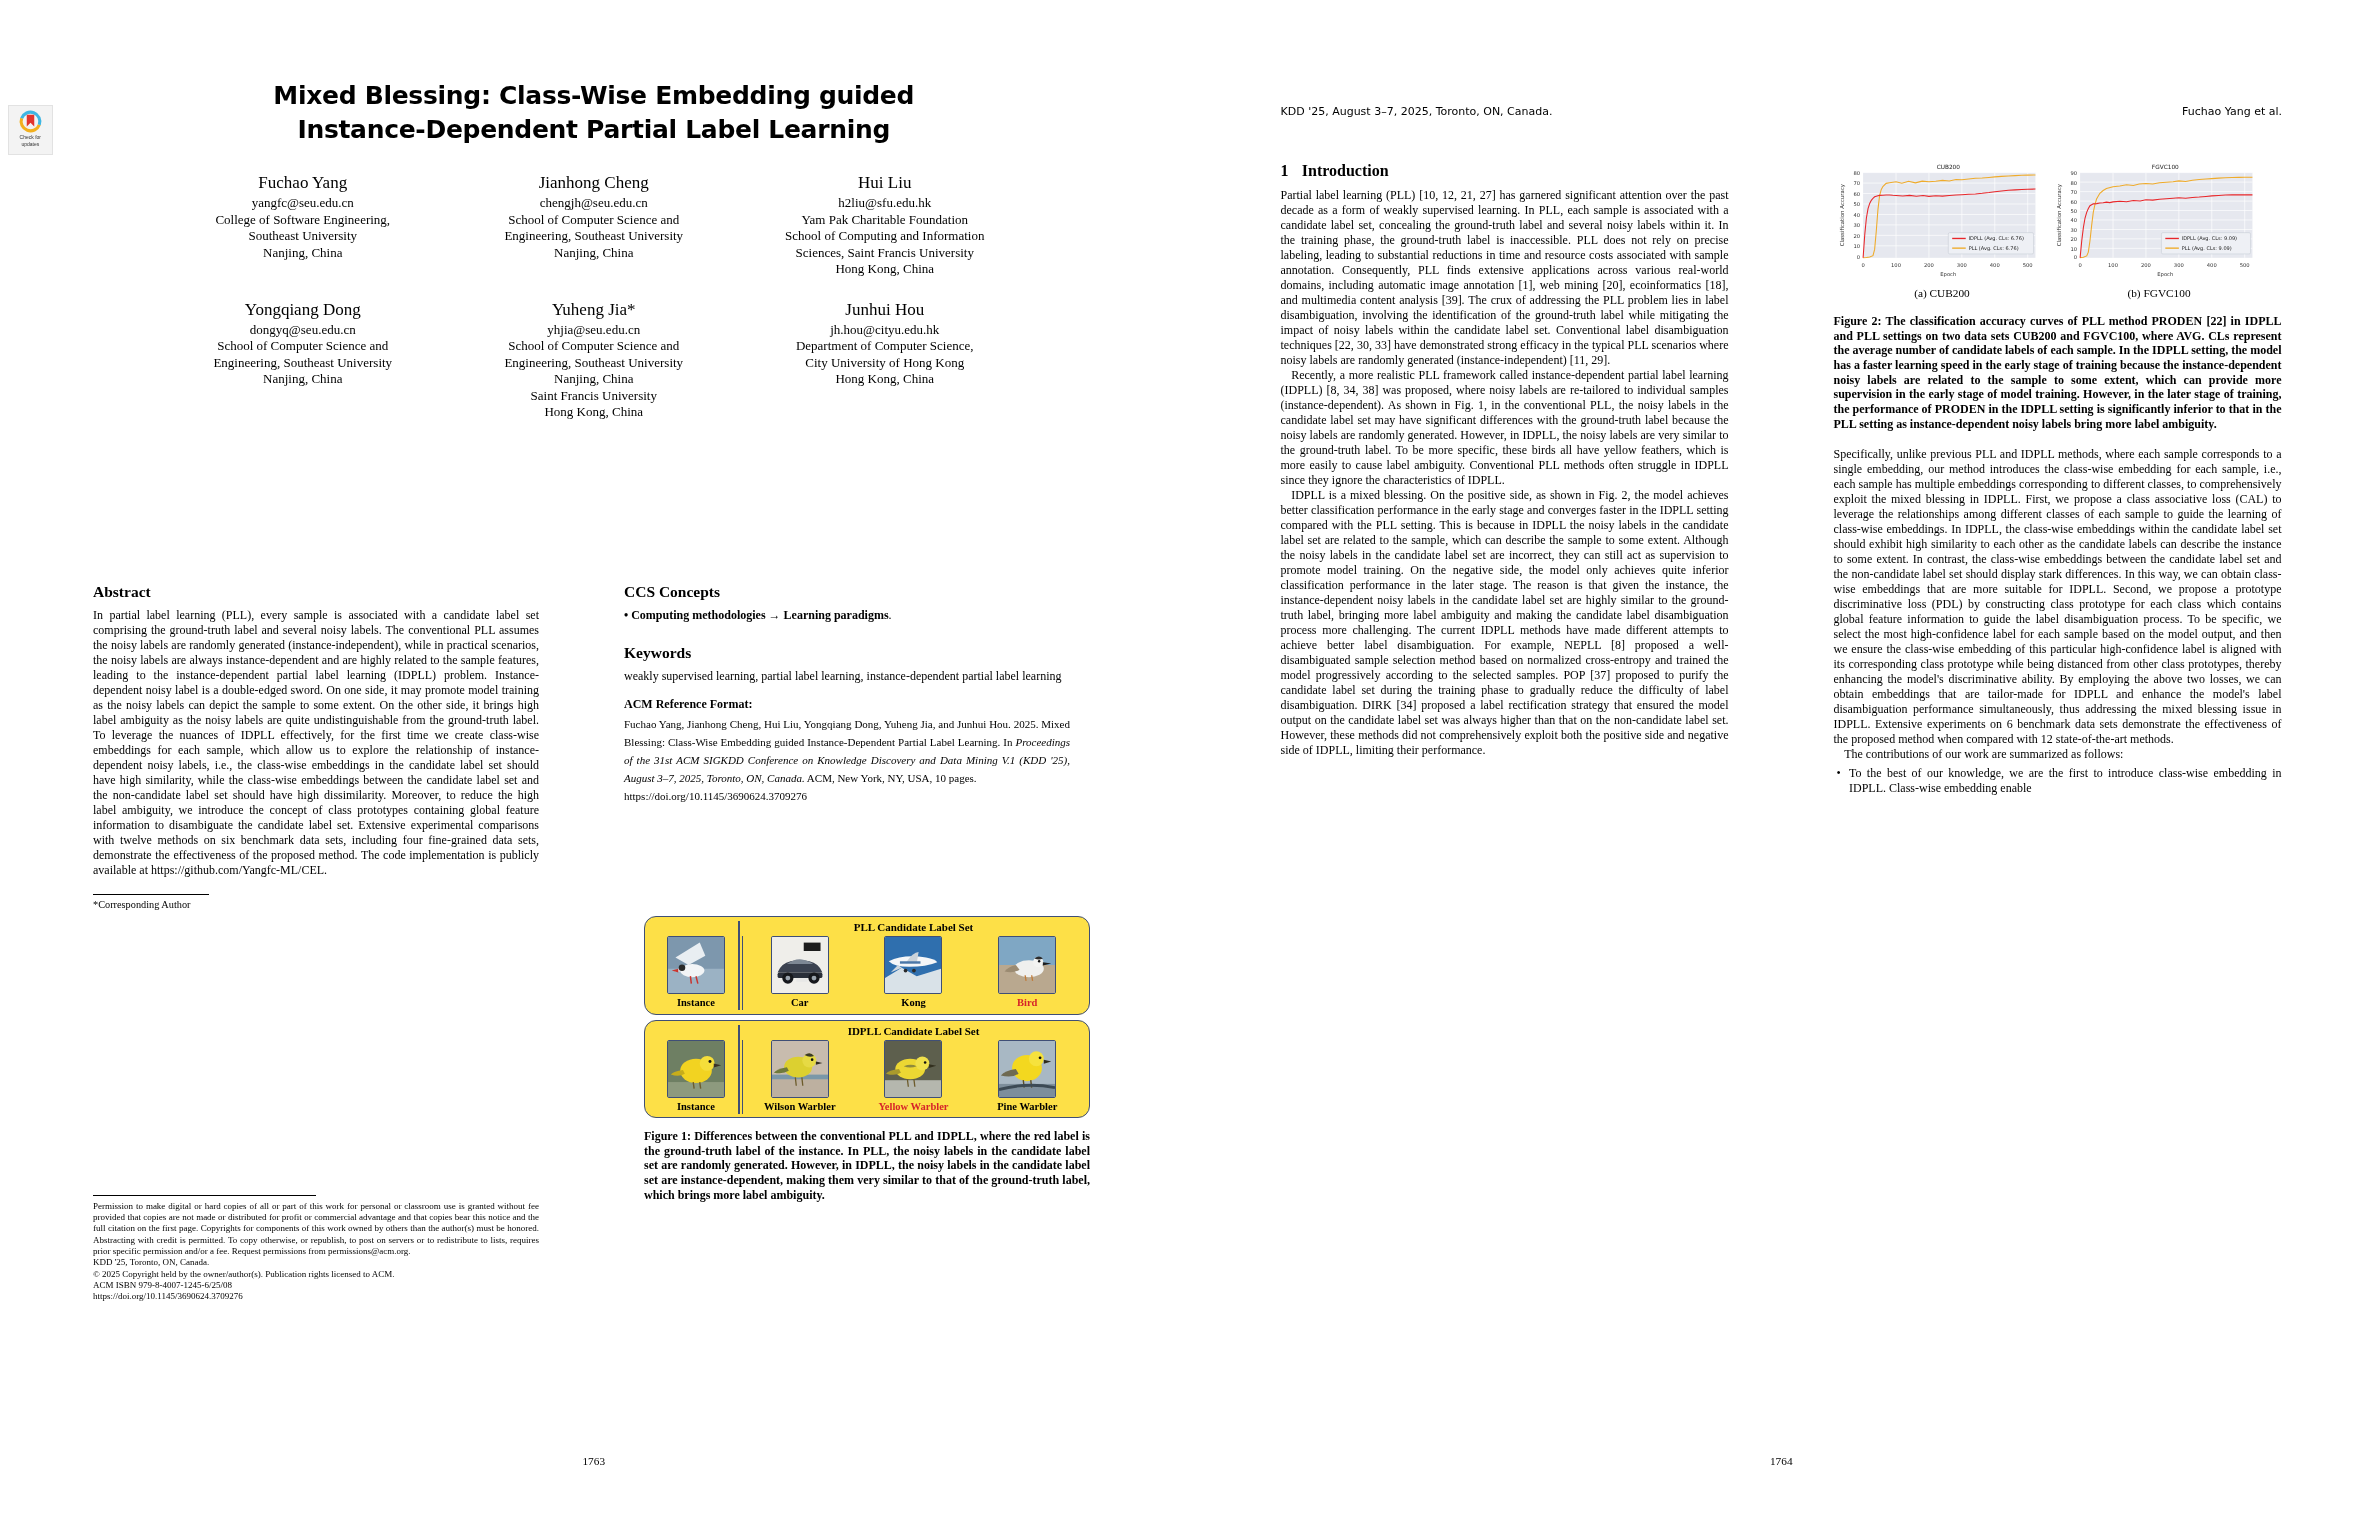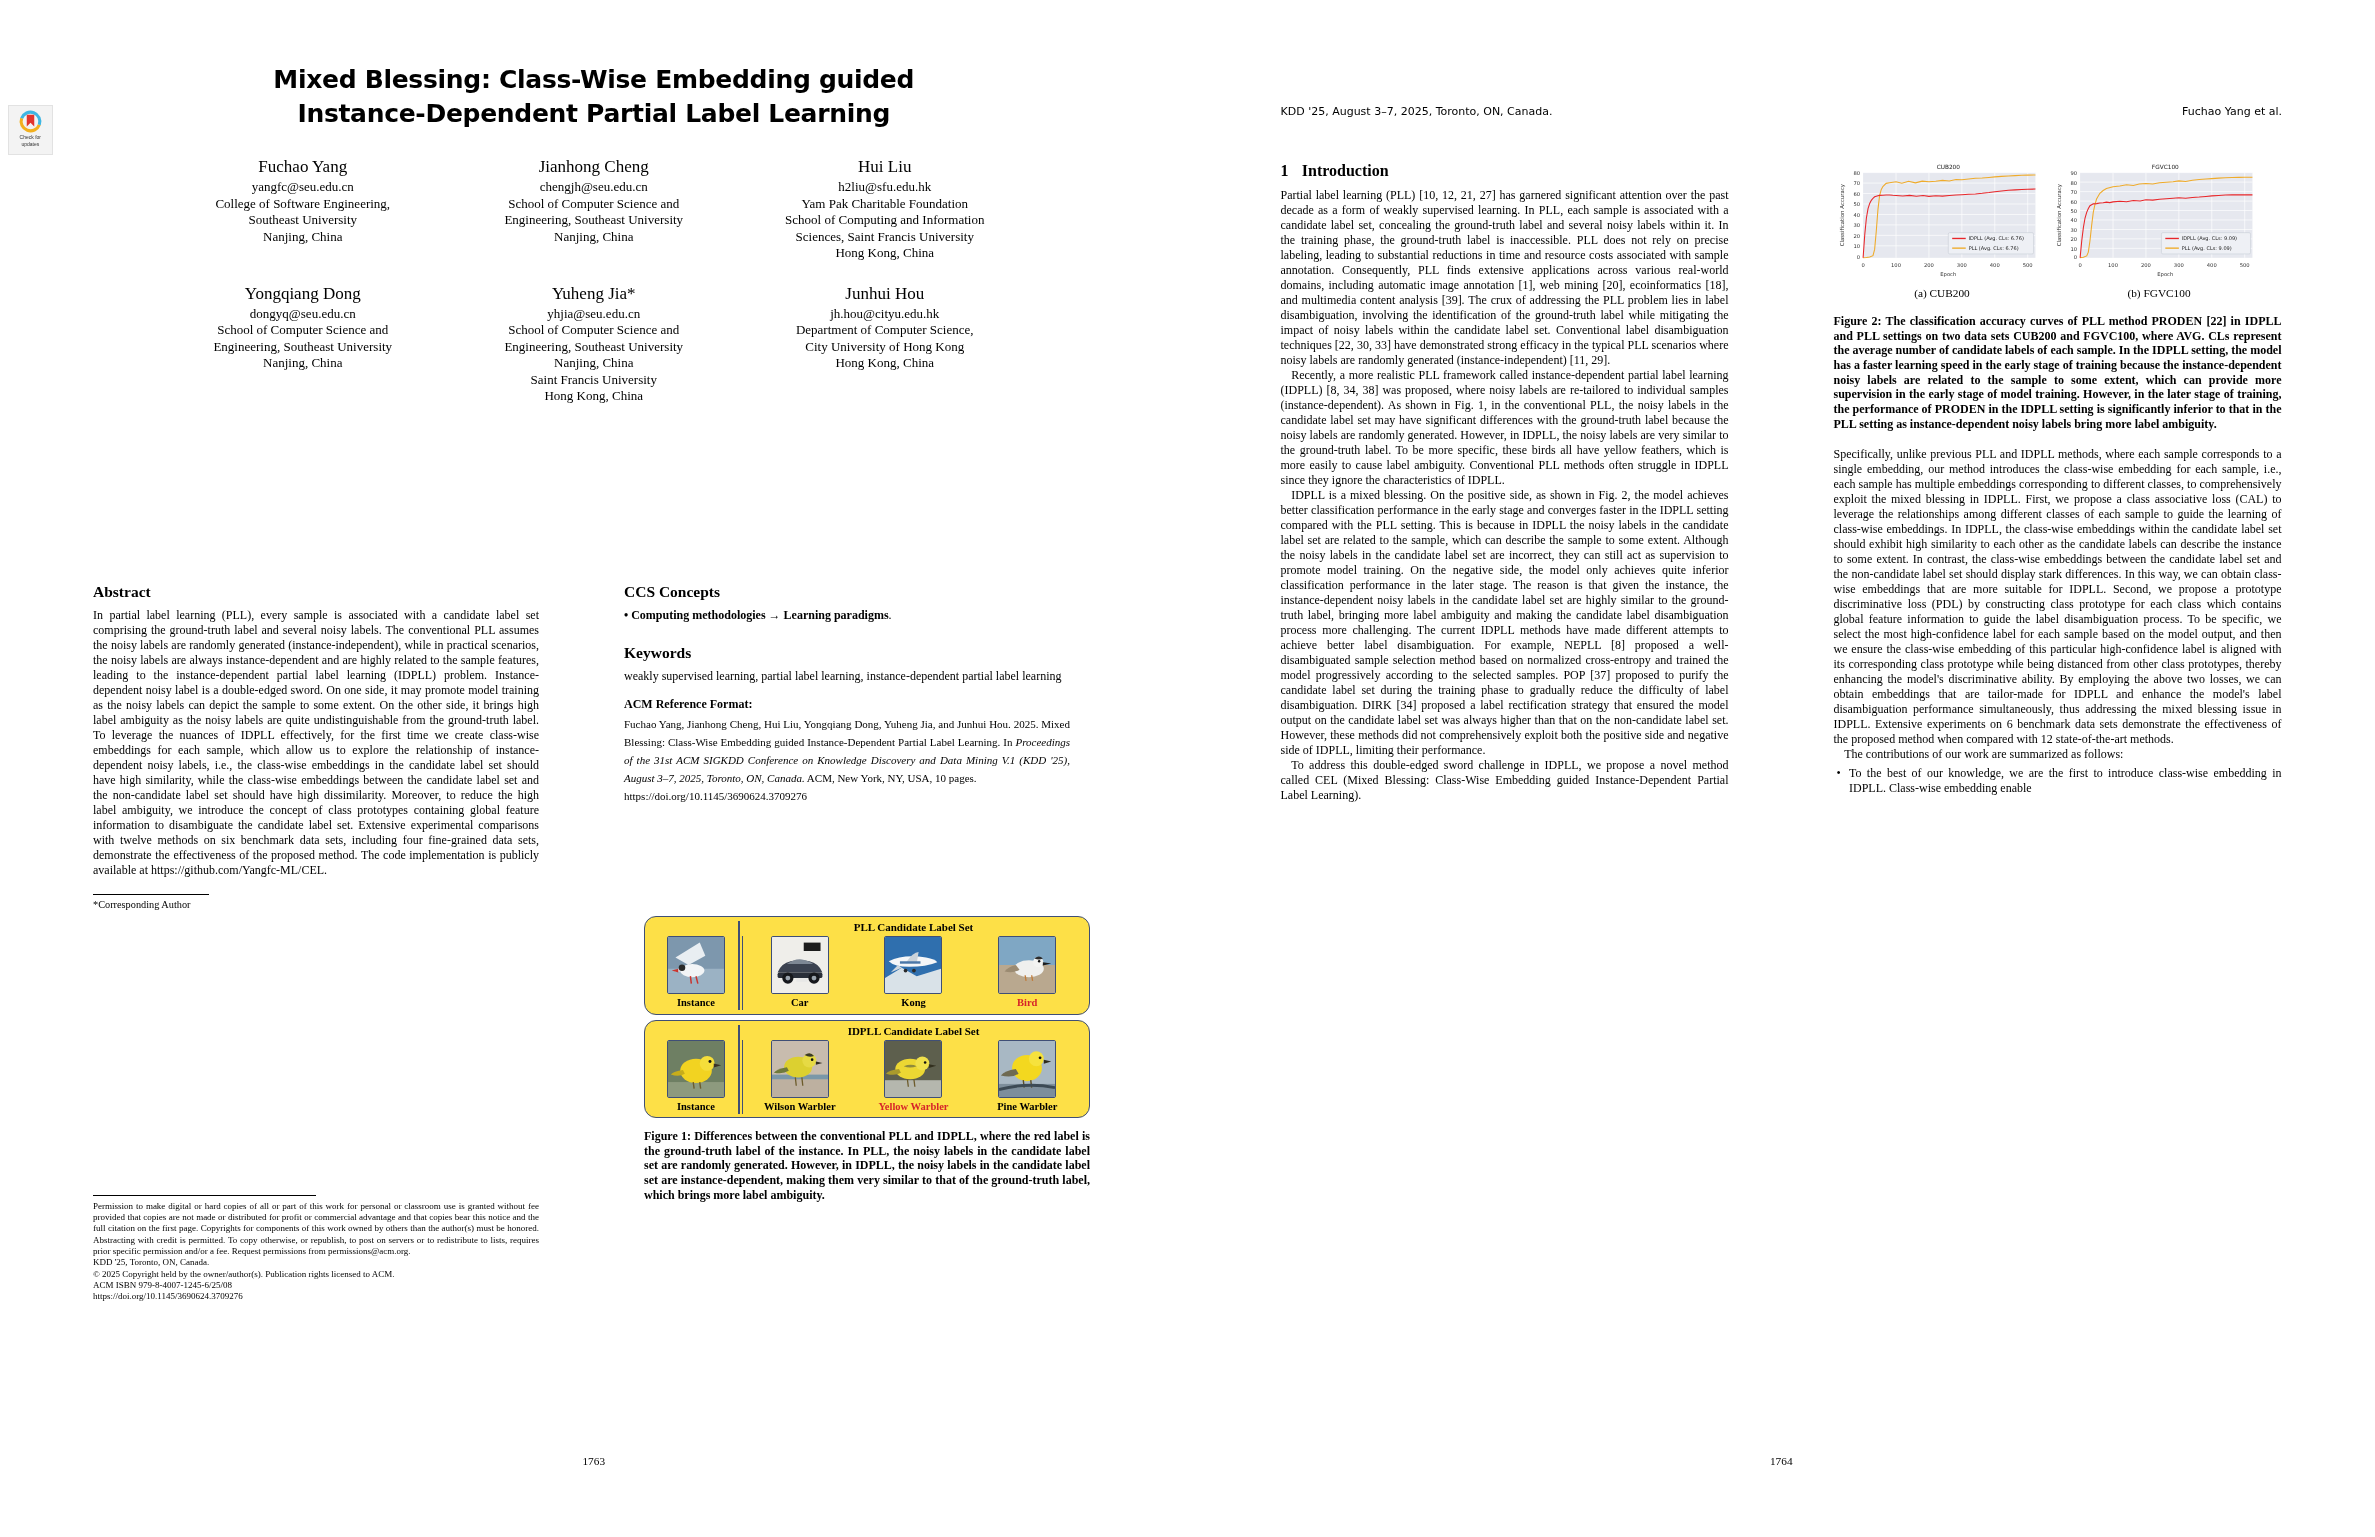--- a/index.html
+++ b/index.html
@@ -32,21 +32,21 @@
 
   .title {
     margin:0 auto;
     width:679px;
     text-align:center;
     font-family:"DejaVu Sans", sans-serif;
     font-weight:bold;
     font-size:25px;
     line-height:34px;
     letter-spacing:-0.3px;
-    padding-top:63px;
+    padding-top:79px;
   }
 
   .authors-row { display:flex; width:873px; margin:25px auto 0 auto; }
   .authors-row.r2 { margin-top:21.3px; }
   .author { flex:1; text-align:center; padding:0 5.8px; }
   .author .name { font-size:17px; line-height:22px; margin-bottom:1px; }
   .author .mail { font-size:13px; line-height:16.5px; }
   .author .aff { font-size:13px; line-height:16.5px; }
 
   .cols { display:flex; position:absolute; left:93px; top:582px; width:998px; }
@@ -411,21 +411,20 @@
 
       <div class="rcols">
 
         <div class="rcol left">
           <h1 class="sec1">
             <span class="num">1</span><span>Introduction</span>
           </h1>
           <p class="body">Partial label learning (PLL) [10, 12, 21, 27] has garnered significant attention over the past decade as a form of weakly supervised learning. In PLL, each sample is associated with a candidate label set, concealing the ground-truth label and several noisy labels within it. In the training phase, the ground-truth label is inaccessible. PLL does not rely on precise labeling, leading to substantial reductions in time and resource costs associated with sample annotation. Consequently, PLL finds extensive applications across various real-world domains, including automatic image annotation [1], web mining [20], ecoinformatics [18], and multimedia content analysis [39]. The crux of addressing the PLL problem lies in label disambiguation, involving the identification of the ground-truth label while mitigating the impact of noisy labels within the candidate label set. Conventional label disambiguation techniques [22, 30, 33] have demonstrated strong efficacy in the typical PLL scenarios where noisy labels are randomly generated (instance-independent) [11, 29].</p>
           <p class="body">Recently, a more realistic PLL framework called instance-dependent partial label learning (IDPLL) [8, 34, 38] was proposed, where noisy labels are re-tailored to individual samples (instance-dependent). As shown in Fig. 1, in the conventional PLL, the noisy labels in the candidate label set may have significant differences with the ground-truth label because the noisy labels are randomly generated. However, in IDPLL, the noisy labels are very similar to the ground-truth label. To be more specific, these birds all have yellow feathers, which is more easily to cause label ambiguity. Conventional PLL methods often struggle in IDPLL since they ignore the characteristics of IDPLL.</p>
           <p class="body">IDPLL is a mixed blessing. On the positive side, as shown in Fig. 2, the model achieves better classification performance in the early stage and converges faster in the IDPLL setting compared with the PLL setting. This is because in IDPLL the noisy labels in the candidate label set are related to the sample, which can describe the sample to some extent. Although the noisy labels in the candidate label set are incorrect, they can still act as supervision to promote model training. On the negative side, the model only achieves quite inferior classification performance in the later stage. The reason is that given the instance, the instance-dependent noisy labels in the candidate label set are highly similar to the ground-truth label, bringing more label ambiguity and making the candidate label disambiguation process more challenging. The current IDPLL methods have made different attempts to achieve better label disambiguation. For example, NEPLL [8] proposed a well-disambiguated sample selection method based on normalized cross-entropy and trained the model progressively according to the selected samples. POP [37] proposed to purify the candidate label set during the training phase to gradually reduce the difficulty of label disambiguation. DIRK [34] proposed a label rectification strategy that ensured the model output on the candidate label set was always higher than that on the non-candidate label set. However, these methods did not comprehensively exploit both the positive side and negative side of IDPLL, limiting their performance.</p>
-          <p class="body">To address this double-edged sword challenge in IDPLL, we propose a novel method called CEL (Mixed Blessing: Class-Wise Embedding guided Instance-Dependent Partial Label Learning).</p>
         </div>
 
         <div class="rcol right">
 
           <div class="fig2-wrap">
             <div class="fig2-charts">
 
               <div class="chartbox">
                 <div class="chart-area">
                   <svg width="217" height="122" viewBox="0 0 224 126">

